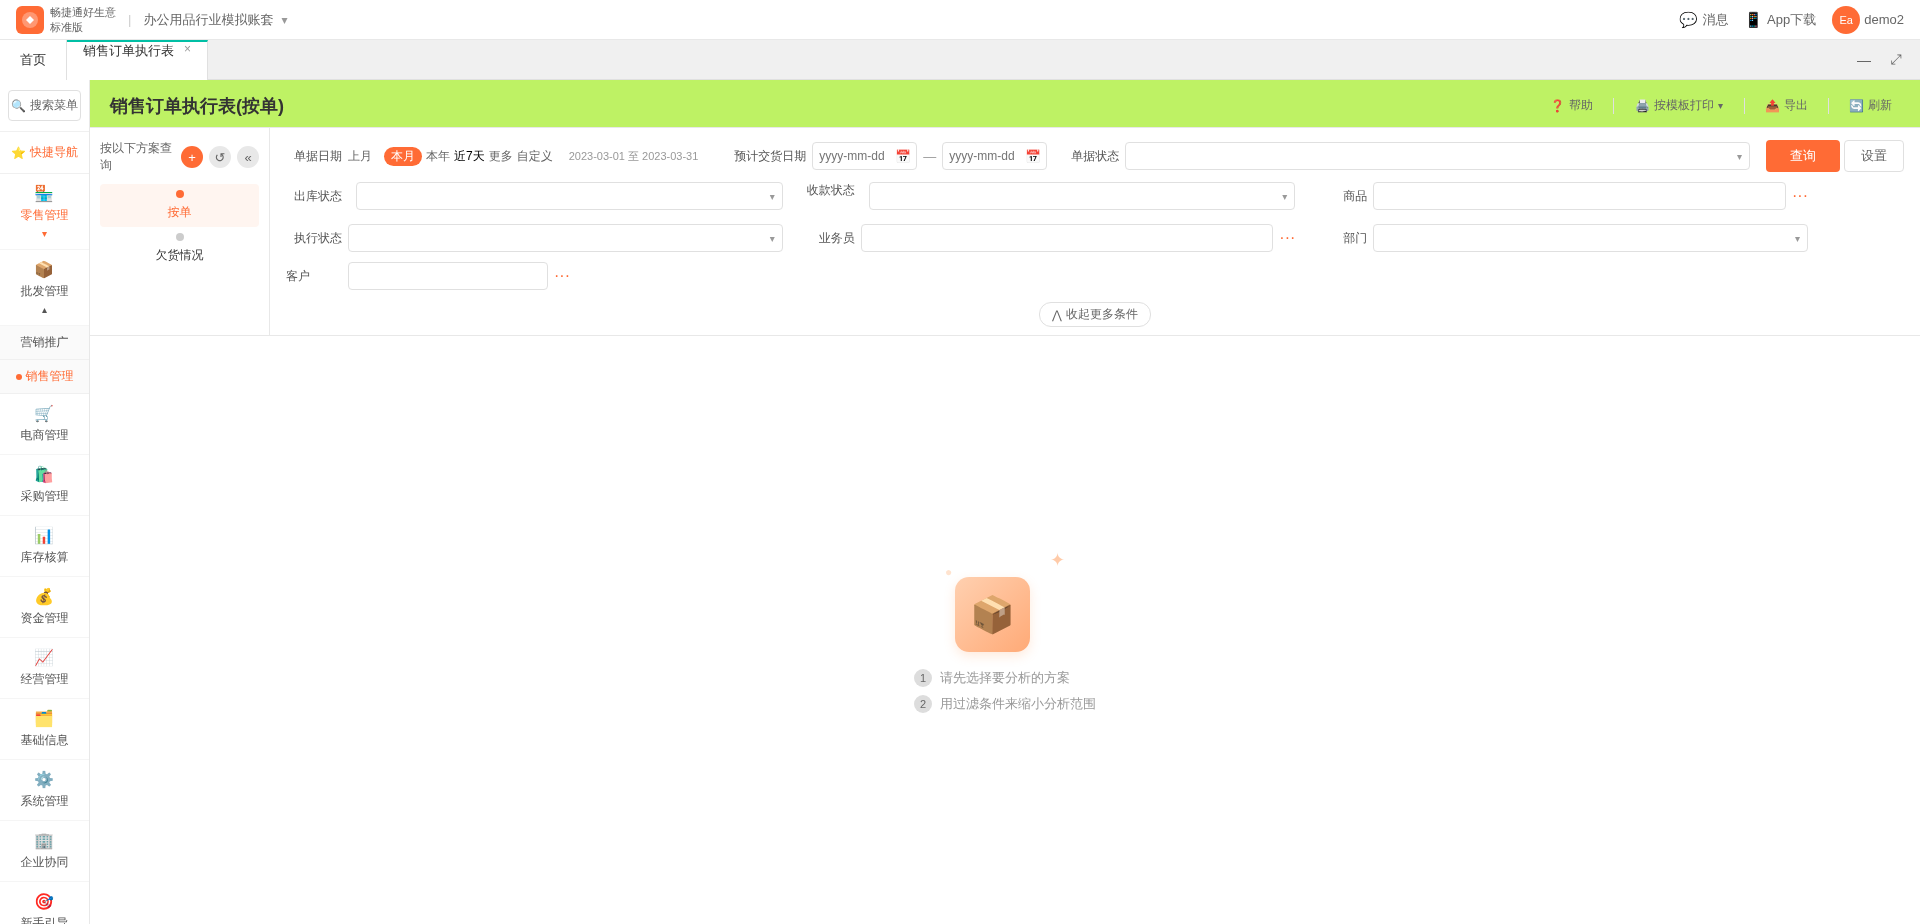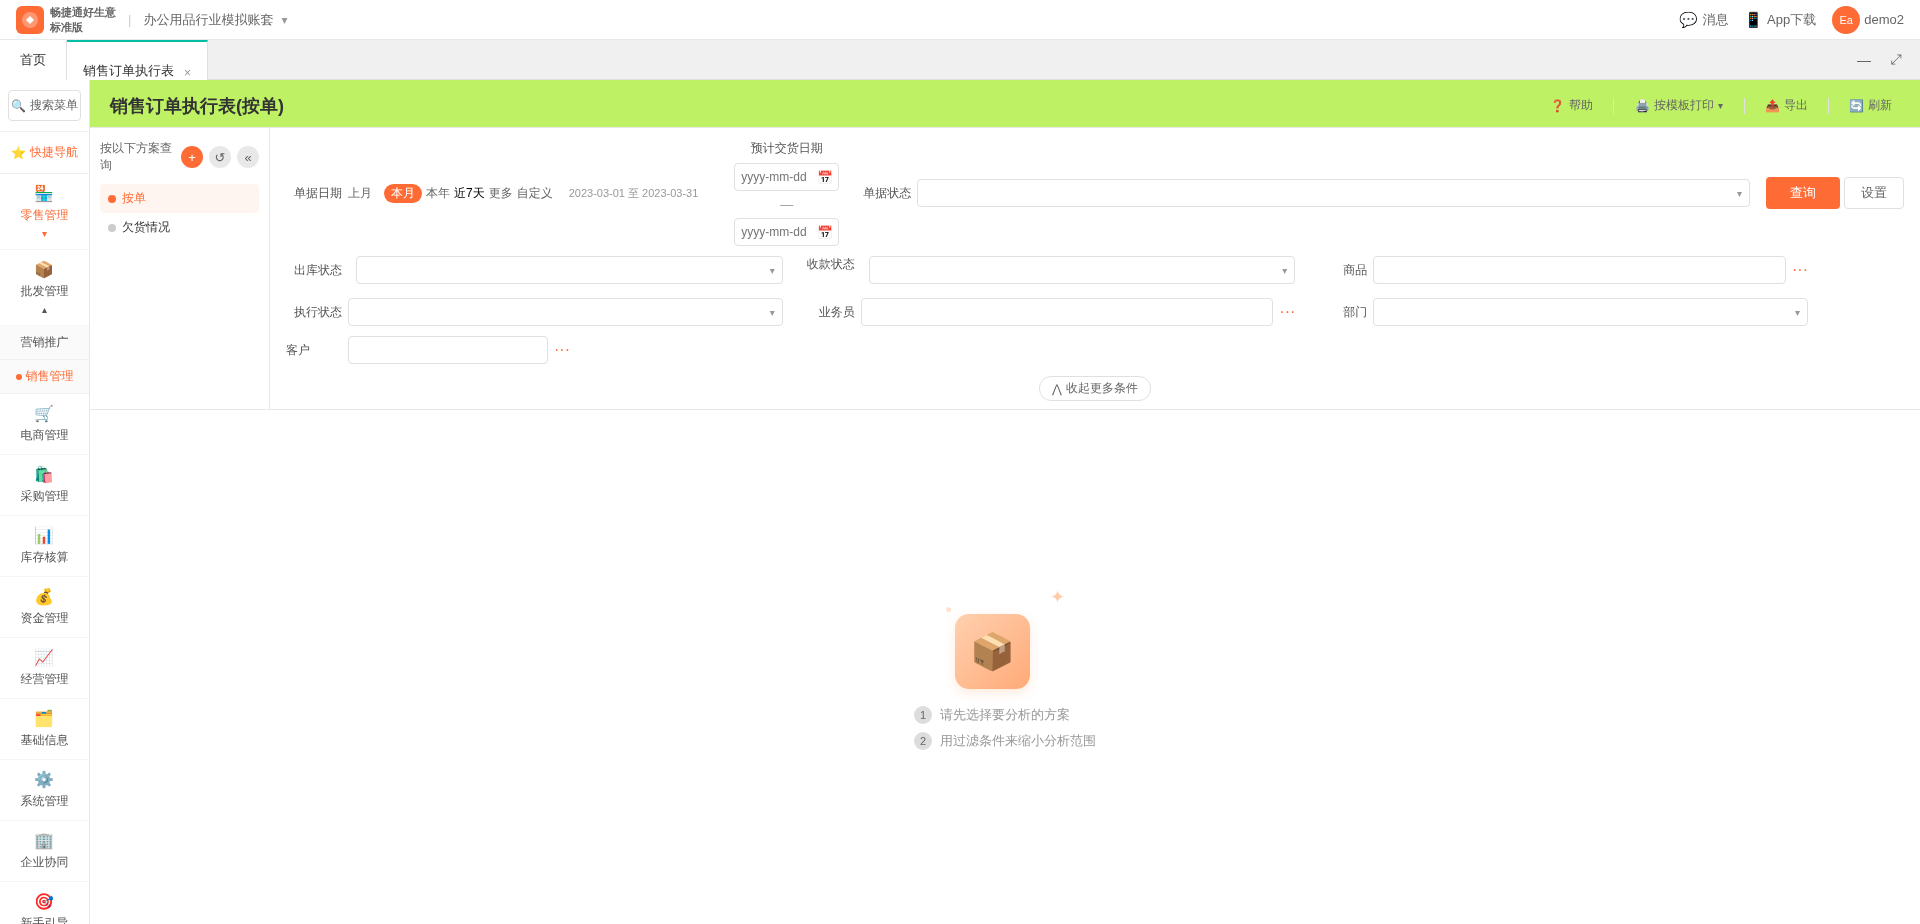--- a/index.html
+++ b/index.html
@@ -3,29 +3,29 @@
   <meta charset="utf-8">
   <style>
     * { box-sizing: border-box; margin: 0; padding: 0; }
     body { font-family: 'Microsoft YaHei', Arial, sans-serif; font-size: 13px; background: #f5f5f5; color: #333; height: 924px; overflow: hidden; display: flex; flex-direction: column; }
 
     
     .topbar { height: 40px; background: #fff; display: flex; align-items: center; justify-content: space-between; padding: 0 16px; border-bottom: 1px solid #e8e8e8; flex-shrink: 0; }
     .topbar-left { display: flex; align-items: center; gap: 8px; }
     .logo-box { display: flex; align-items: center; gap: 6px; }
     .logo-icon { width: 28px; height: 28px; background: #ff6b35; border-radius: 6px; display: flex; align-items: center; justify-content: center; color: white; font-size: 12px; font-weight: bold; }
-    .logo-text { font-size: 11px; color: #666; line-height: 1.3; font-weight: bold; }
+    .logo-text { font-size: 11px; color: #666; line-height: 1.3; }
     .topbar-right { display: flex; align-items: center; gap: 16px; color: #666; font-size: 13px; }
     .topbar-right-item { display: flex; align-items: center; gap: 4px; cursor: pointer; }
     .avatar { width: 28px; height: 28px; border-radius: 50%; background: #ff6b35; display: flex; align-items: center; justify-content: center; color: white; font-size: 11px; overflow: hidden; }
 
     
     .tabbar { height: 40px; background: #f0f0f0; display: flex; align-items: center; padding: 0 0; flex-shrink: 0; position: relative; border-bottom: 1px solid #e0e0e0; }
     .tab-home { height: 40px; padding: 0 20px; background: #fff; display: flex; align-items: center; color: #333; font-size: 13px; cursor: pointer; border-right: 1px solid #e0e0e0; }
-    .tab-active { height: 40px; padding: 0 16px; background: #fff; display: flex; align-items: flex-end; color: #333; font-size: 13px; cursor: pointer; border-right: 1px solid #e0e0e0; border-top: 2px solid #00bfa5; gap: 6px; }
+    .tab-active { height: 40px; padding: 0 16px; background: #fff; display: flex; align-items: flex-start; color: #333; font-size: 13px; cursor: pointer; border-right: 1px solid #e0e0e0; border-top: 2px solid #00bfa5; gap: 6px; }
     .tab-close { color: #999; font-size: 12px; cursor: pointer; margin-left: 4px; }
     .tabbar-right { position: absolute; right: 12px; top: 50%; transform: translateY(-50%); display: flex; gap: 8px; }
     .tabbar-icon-btn { width: 24px; height: 24px; display: flex; align-items: center; justify-content: center; color: #666; cursor: pointer; font-size: 14px; }
 
     
     .main-layout { display: flex; flex: 1; overflow: hidden; }
 
     
     .sidebar { width: 90px; background: #fff; border-right: 1px solid #e8e8e8; display: flex; flex-direction: column; overflow-y: auto; flex-shrink: 0; }
     .sidebar-search { padding: 10px 8px; border-bottom: 1px solid #f0f0f0; }
@@ -54,21 +54,21 @@
     
     .filter-panel { display: flex; background: #fff; border-bottom: 1px solid #e8e8e8; flex-shrink: 0; }
     .filter-left { width: 180px; border-right: 1px solid #e8e8e8; padding: 12px 10px; flex-shrink: 0; }
     .filter-left-header { display: flex; align-items: center; justify-content: space-between; margin-bottom: 10px; }
     .filter-left-title { font-size: 12px; color: #666; }
     .filter-left-icons { display: flex; gap: 6px; }
     .filter-icon-btn { width: 22px; height: 22px; border-radius: 50%; border: none; cursor: pointer; display: flex; align-items: center; justify-content: center; font-size: 13px; }
     .filter-icon-add { background: #ff6b35; color: white; }
     .filter-icon-refresh { background: #e8e8e8; color: #666; }
     .filter-icon-collapse { background: #e8e8e8; color: #666; }
-    .filter-plan-item { display: flex; align-items: center; gap: 6px; padding: 6px 8px; border-radius: 4px; cursor: pointer; font-size: 12px; }
+    .filter-plan-item { display: flex; align-items: center; gap: 6px; padding: 6px 8px; border-radius: 4px; cursor: pointer; font-size: 12px; flex-direction: column; }
     .filter-plan-item.active { background: #fff5f0; color: #ff6b35; }
     .filter-plan-dot { width: 8px; height: 8px; border-radius: 50%; background: #ff6b35; flex-shrink: 0; }
     .filter-plan-dot-gray { width: 8px; height: 8px; border-radius: 50%; background: #ccc; flex-shrink: 0; }
     .date-input { width: 110px; height: 28px; border: 1px solid #e0e0e0; border-radius: 4px; padding: 0 6px; font-size: 12px; color: #333; outline: none; background: #fff; }
     .btn-query { padding: 6px 24px; background: #ff6b35; color: white; border: none; border-radius: 4px; font-size: 13px; cursor: pointer; }
     .btn-setting { padding: 6px 16px; background: #fff; color: #666; border: 1px solid #e0e0e0; border-radius: 4px; font-size: 13px; cursor: pointer; }
 
     
     .empty-state { flex: 1; display: flex; flex-direction: column; align-items: center; justify-content: center; gap: 12px; background: #fff; }
     .empty-tips { display: flex; flex-direction: column; gap: 8px; }
@@ -261,21 +261,21 @@
               <span style="font-size:12px;color:#666;cursor:pointer;">上月</span>
               <span style="font-size:12px;background:#ff6b35;color:white;border-radius:10px;padding:1px 7px;cursor:pointer;margin-left:8px;">本月</span>
               <span style="font-size:12px;color:#666;cursor:pointer;">本年</span>
               <span style="font-size:12px;color:#000000;cursor:pointer;">近7天</span>
               <span style="font-size:12px;color:#666;cursor:pointer;">更多</span>
               <span style="font-size:12px;color:#666;cursor:pointer;">自定义</span>
             </div>
           </div>
           <span style="font-size:11px;color:#999;">2023-03-01 至 2023-03-31</span>
 
-          <div style="display:flex; align-items:center; gap:6px; margin-left:20px;flex-direction:column;">
+          <div style="display:flex; align-items:center; gap:6px; margin-left:20px;">
             <span style="font-size:12px;color:#555;white-space:nowrap;">预计交货日期</span>
             <div style="position:relative;">
               <input type="text" class="date-input" style="width: 105px; height: 28px; border: 1px solid rgb(224, 224, 224); border-radius: 4px; padding: 0px 24px 0px 6px; font-size: 12px;" placeholder="yyyy-mm-dd">
               <span style="position:absolute;right:6px;top:50%;transform:translateY(-50%);color:#ff6b35;font-size:13px;cursor:pointer;">📅</span>
             </div>
             <span style="color:#999;">—</span>
             <div style="position:relative;">
               <input type="text" class="date-input" style="width: 105px; height: 28px; border: 1px solid rgb(224, 224, 224); border-radius: 4px; padding: 0px 24px 0px 6px; font-size: 12px;" placeholder="yyyy-mm-dd">
               <span style="position:absolute;right:6px;top:50%;transform:translateY(-50%);color:#ff6b35;font-size:13px;cursor:pointer;">📅</span>
             </div>

